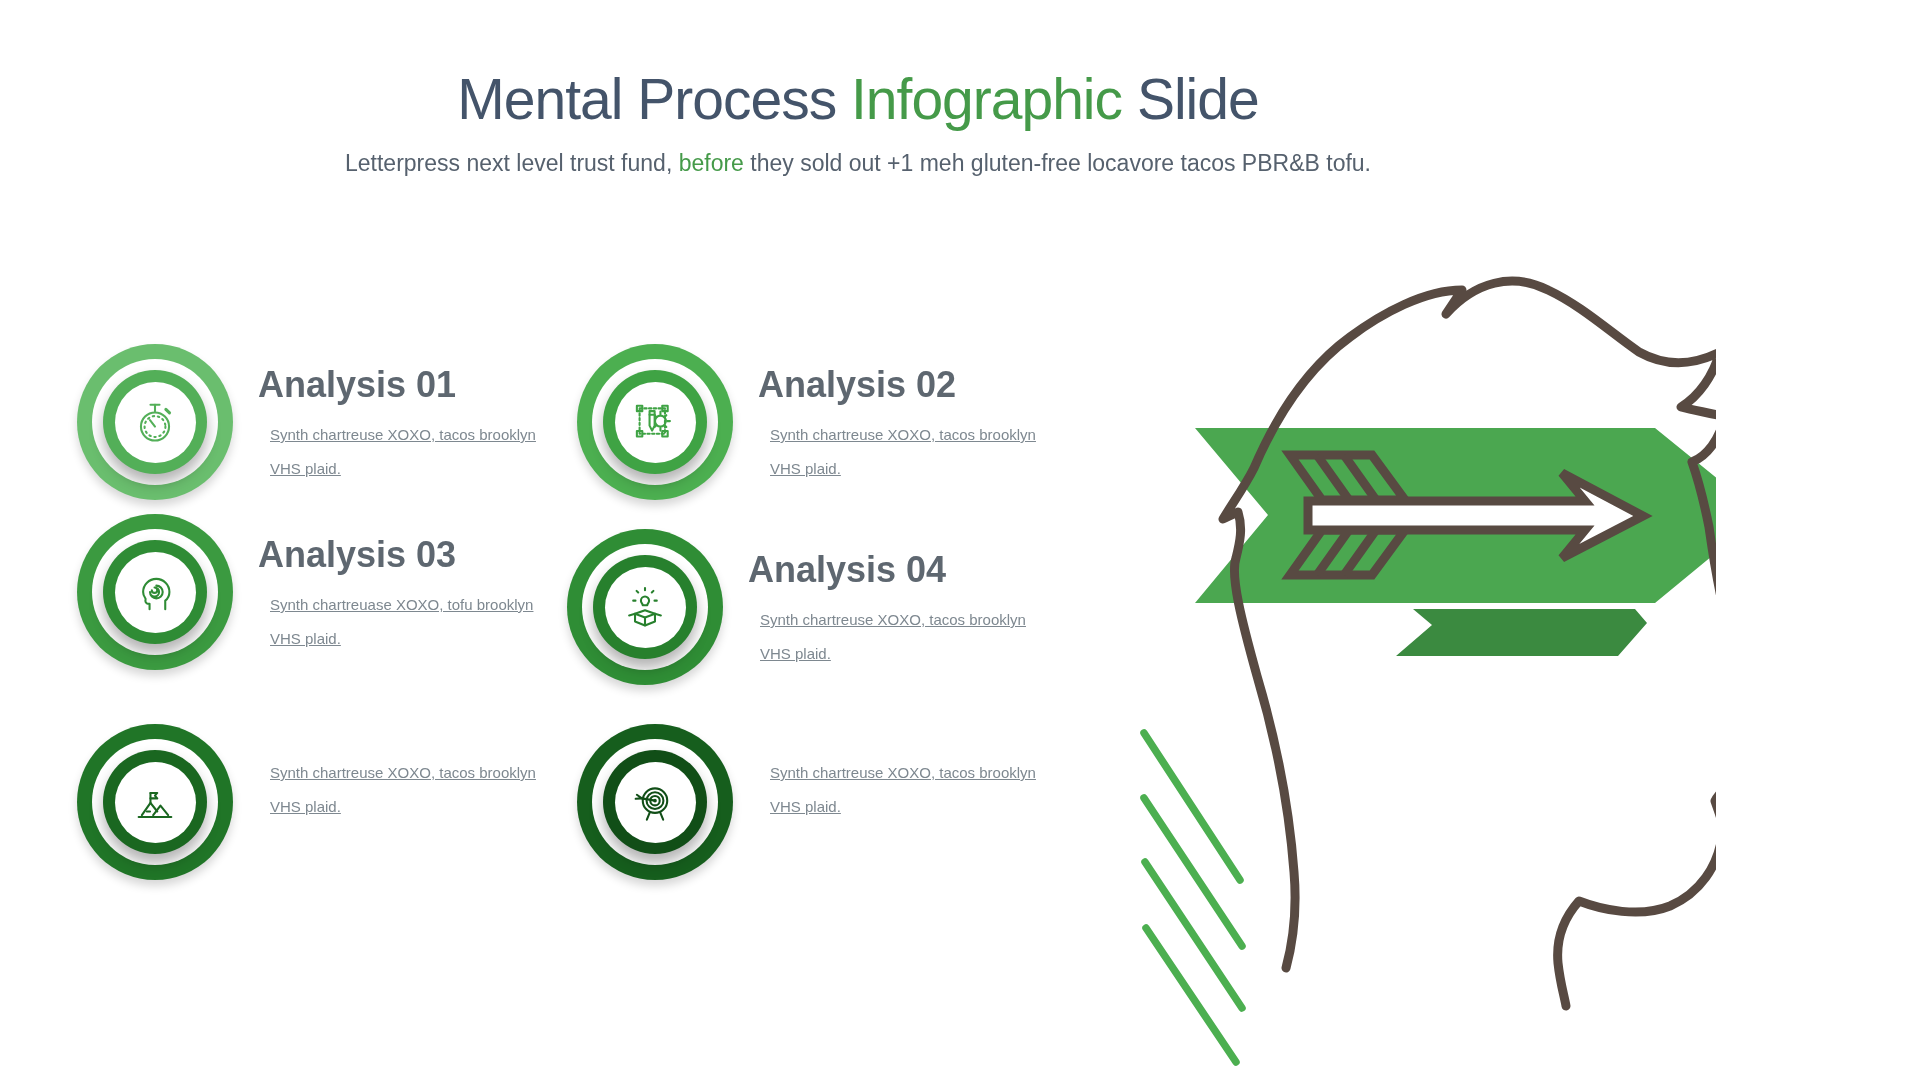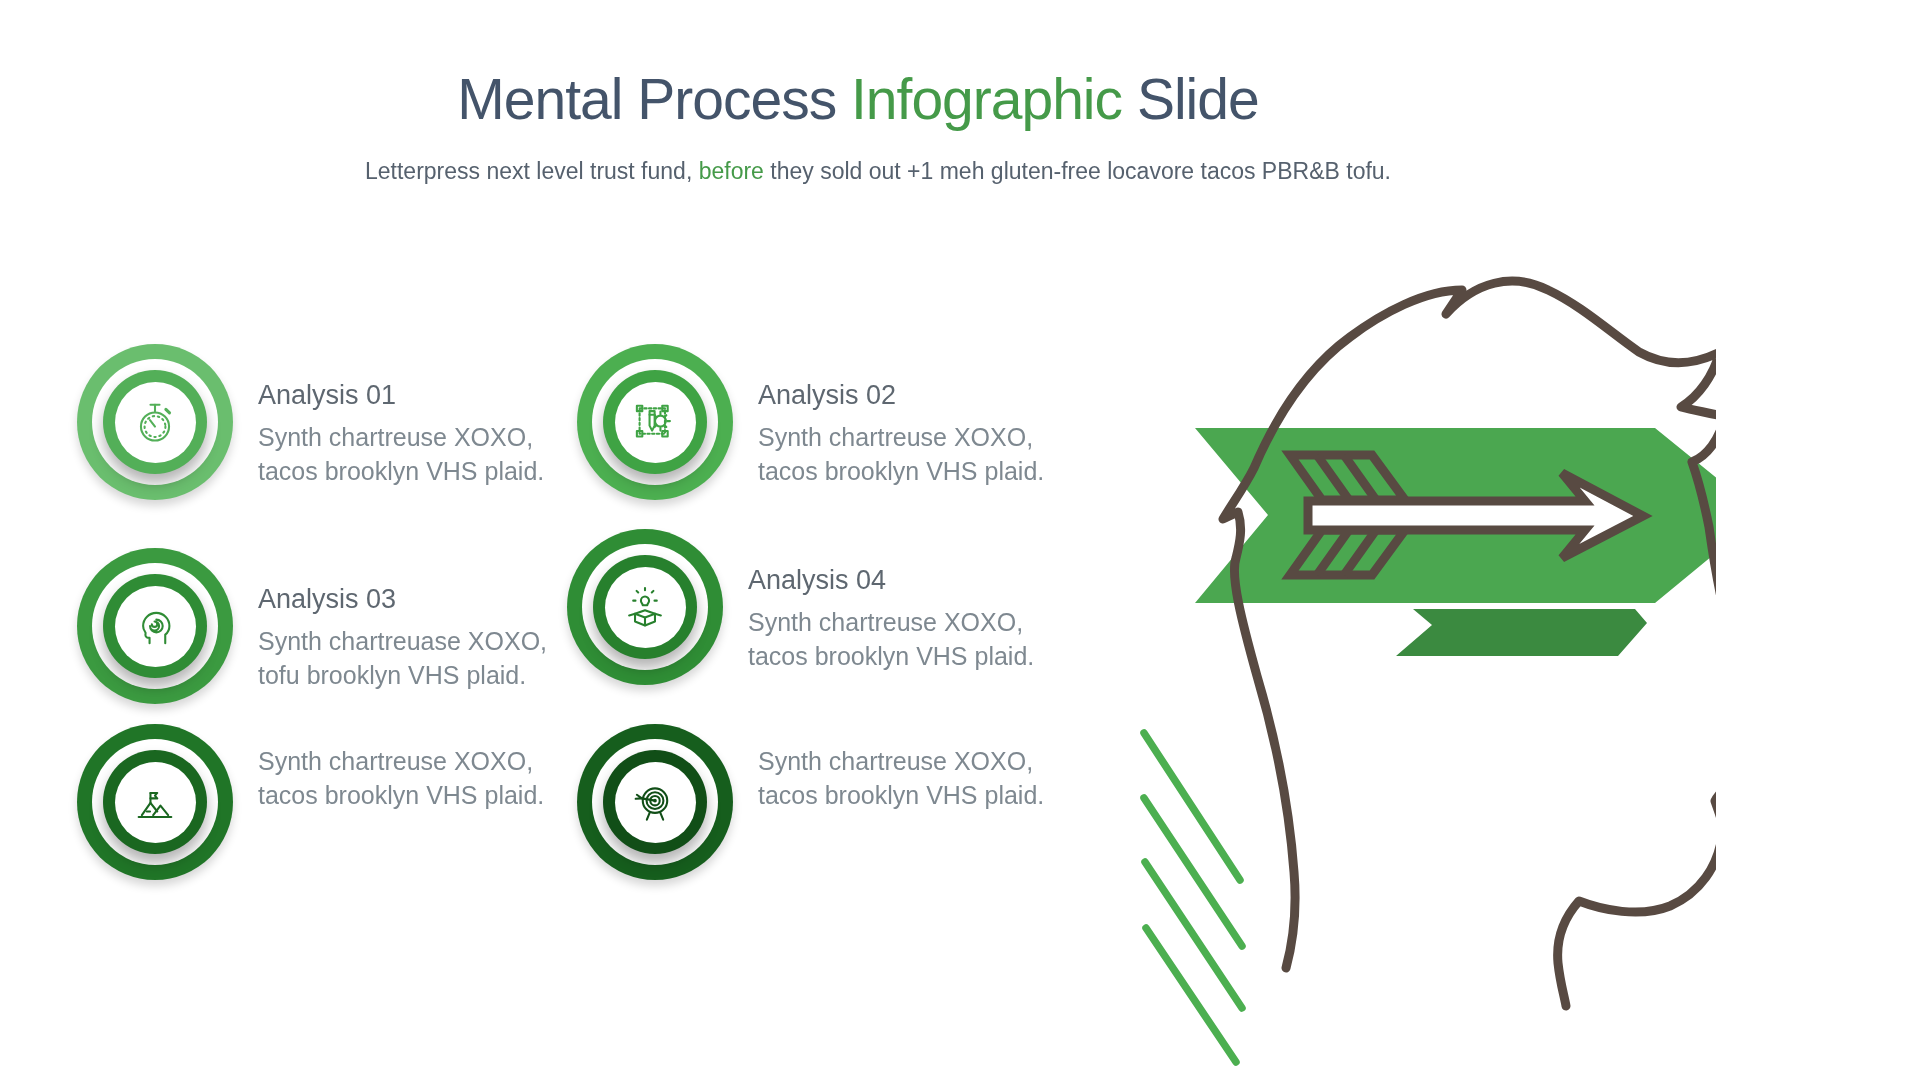--- a/index.html
+++ b/index.html
@@ -1,39 +1,39 @@
 <!DOCTYPE html>
 <html style="--title-dark: #44546A; --text-green: #459A49; --subtitle-gray: #56616E; --heading-gray: #5E6770; --body-gray: #7E8890; --band-green: #4BA750; --fold-green: #3B8A40; --head-outline: #584A42; --line-green: #4CAF50;"><head>
 <meta charset="utf-8">
 <style>
   html,body{margin:0;padding:0;background:#ffffff;}
   .slide{position:relative;width:1716px;height:1080px;background:#fff;overflow:hidden;
          font-family:"Liberation Sans",sans-serif;}
   .title{position:absolute;top:66px;left:0;width:100%;text-align:center;margin:0;
          font-size:57px;font-weight:300;letter-spacing:-1px;color:var(--title-dark);}
   .title .green,.subtitle .green{color:var(--text-green);}
-  .subtitle{position:absolute;top:158px;left:0;width:100%;text-align:center;margin:0;
-         font-size:23px;font-weight:400;color:var(--subtitle-gray);padding-left:20px;}
+  .subtitle{position:absolute;top:150px;left:0;width:100%;text-align:center;margin:0;
+         font-size:23px;font-weight:400;color:var(--subtitle-gray);}
   .item{position:absolute;width:500px;height:156px;}
   .ring-outer{position:absolute;left:0;top:0;width:156px;height:156px;border-radius:50%;
          background:var(--outer);box-shadow:0 6px 10px rgba(0,0,0,.16);
          display:flex;align-items:center;justify-content:center;}
   .ring-gap{width:126px;height:126px;border-radius:50%;background:#fff;
          display:flex;align-items:center;justify-content:center;}
   .ring-inner{width:104px;height:104px;border-radius:50%;background:var(--inner);
          box-shadow:0 9px 14px rgba(0,0,0,.30);
          display:flex;align-items:center;justify-content:center;}
   .ring-center{width:81px;height:81px;border-radius:50%;background:#fff;
          display:flex;align-items:center;justify-content:center;color:var(--inner);}
   .icon{width:58px;height:58px;}
   .icon *{fill:none;stroke:currentColor;stroke-width:2.3;stroke-linecap:round;stroke-linejoin:round;}
   .icon .fill{fill:currentColor;stroke:none;}
   .item-text{position:absolute;left:181px;top:20px;width:315px;}
-  .item-text h3{margin:16px 0 9px 0;font-size:27px;font-weight:400;color:var(--heading-gray);}
-  .item-text p{margin:0;font-size:25px;line-height:34px;color:var(--body-gray);}
+  .item-text h3{margin:0 0 9px 0;font-size:36px;font-weight:700;color:var(--heading-gray);}
+  .item-text p{margin:12px;font-size:15px;line-height:34px;color:var(--body-gray);text-decoration:underline;}
   .head-art{position:absolute;left:1130px;top:240px;width:700px;height:840px;}
   .band{fill:var(--band-green);}
   .fold{fill:var(--fold-green);}
   .ink{stroke:var(--head-outline);fill:none;stroke-width:9;stroke-linecap:round;stroke-linejoin:round;}
   .ink-fill{stroke:var(--head-outline);fill:#ffffff;stroke-width:9;stroke-linejoin:miter;}
   .ink-open{stroke:var(--head-outline);fill:none;stroke-width:9;stroke-linejoin:miter;}
   .accent{stroke:var(--line-green);stroke-width:7.5;stroke-linecap:round;}
 </style>
 </head>
 <body>
@@ -86,21 +86,21 @@
     </div>
           </div>
         </div>
       </div>
     <div class="item-text">
       <h3>Analysis 02</h3>
       <p>Synth chartreuse XOXO, tacos brooklyn VHS plaid.</p>
     </div>
   </div>
 
-  <div class="item" style="left: 77px; top: 548px; --outer: #3B9A40; --inner: #2F8C35;">
+  <div class="item" style="left: 77px; top: 514px; --outer: #3B9A40; --inner: #2F8C35;">
     <div class="ring-outer">
         <div class="ring-gap">
           <div class="ring-inner">
             <div class="ring-center">
       <svg class="icon" viewBox="0 0 64 64">
         <path d="M26 51 v-6 c-2.2 0.2 -4.6 -0.6 -4.6 -3 c0 -1.4 0.8 -2.3 -0.3 -3.5 c-1.4 -1.8 -2.2 -4 -2.2 -6.5 c0 -8 6.5 -14.5 14.5 -14.5 c8 0 14.5 6.5 14.5 14.5 c0 4.6 -2 7.6 -4.6 9.5 v9.5"></path>
         <path d="M33.5 25 a7 7 0 1 1 -7 7 a5 5 0 1 0 5 -5 a3 3 0 1 1 -3 3"></path>
       </svg>
     </div>
           </div>

